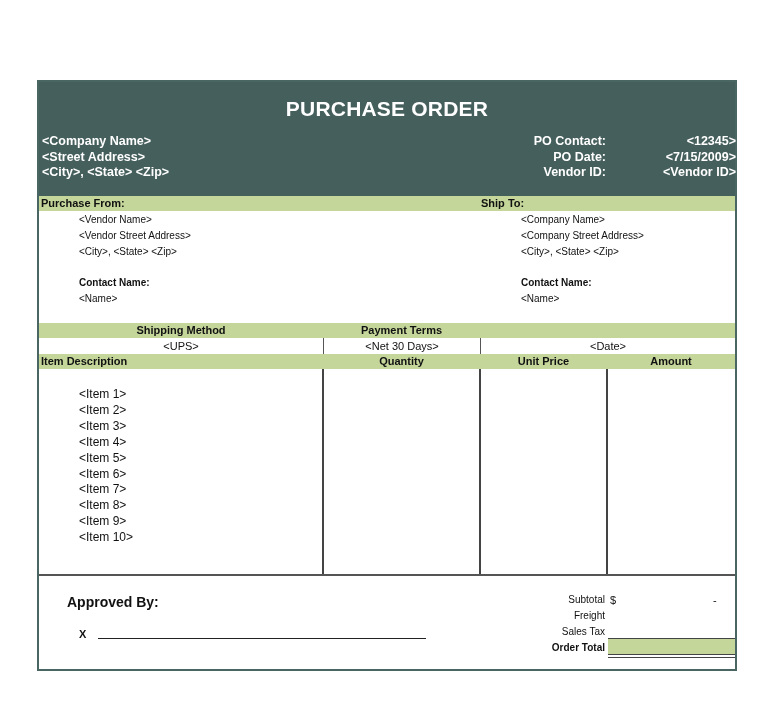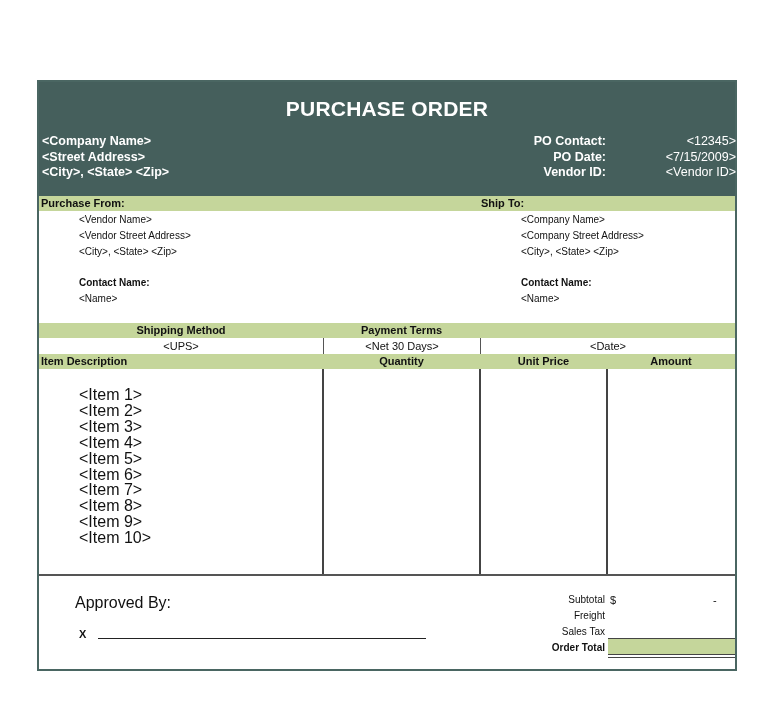--- a/index.html
+++ b/index.html
@@ -13,21 +13,21 @@
     .header {
       position: absolute; left: 0; top: 0; width: 696px; height: 114px;
       background: #455f5c; color: #fff;
     }
     .title {
       position: absolute; left: 0; top: 15px; width: 696px; text-align: center;
       font-size: 21px; font-weight: bold; letter-spacing: 0.2px;
     }
     .co-block { position: absolute; left: 3px; top: 52px; font-size: 12.5px; font-weight: bold; line-height: 15.5px; }
     .po-labels { position: absolute; left: 470px; top: 52px; width: 97px; text-align: right; font-size: 12.5px; font-weight: bold; line-height: 15.5px; }
-    .po-values { position: absolute; left: 580px; top: 52px; width: 117px; text-align: right; font-size: 12.5px; font-weight: normal; line-height: 15.5px; }
+    .po-values { position: absolute; left: 580px; top: 52px; width: 117px; text-align: right; font-size: 12.5px; font-weight: bold; line-height: 15.5px; }
 
     .green { background: #c5d69b; padding-left: 23px; }
     .band { position: absolute; left: 0; width: 696px; height: 15px; font-size: 11px; font-weight: bold; line-height: 15px; }
 
     .addr-band { top: 114px; }
     .addr-band .pf { position: absolute; left: 2px; }
     .addr-band .st { position: absolute; left: 442px; }
 
     .addr { position: absolute; font-size: 10px; line-height: 15.8px; }
     .addr .gap { height: 16px; }
@@ -41,23 +41,23 @@
     .ship-vals div { position: absolute; top: 0; height: 16px; text-align: center; }
     .ship-vals .c1 { left: 0; width: 284px; }
     .ship-vals .c2 { left: 284px; width: 157px; border-left: 1px solid #555; }
     .ship-vals .c3 { left: 441px; width: 255px; border-left: 1px solid #555; }
 
     .items-head { top: 272px; }
     .items-head div { position: absolute; top: 0; }
 
     .items-body { position: absolute; left: 0; top: 287px; width: 696px; height: 207px; border-bottom: 2px solid #555; }
     .vline { position: absolute; top: 0; width: 2px; height: 205px; background: #444; }
-    .item-list { position: absolute; left: 40px; top: 18px; font-size: 16px; line-height: 15.9px; }
+    .item-list { position: absolute; left: 40px; top: 18px; font-size: 12px; line-height: 15.9px; }
 
-    .approved { position: absolute; left: 36px; top: 512px; font-size: 16px; font-weight: normal; }
+    .approved { position: absolute; left: 28px; top: 512px; font-size: 14px; font-weight: bold; }
     .xmark { position: absolute; left: 40px; top: 546px; font-size: 11px; font-weight: bold; }
     .sigline { position: absolute; left: 59px; top: 556px; width: 328px; height: 1px; background: #222; }
 
     .totals-labels { position: absolute; left: 470px; top: 510px; width: 96px; text-align: right; font-size: 10px; line-height: 16px; }
     .totals-labels .bold { font-weight: bold; }
     .dollar { position: absolute; left: 571px; top: 510px; font-size: 11px; line-height: 16px; }
     .dash { position: absolute; left: 674px; top: 510px; font-size: 11px; line-height: 16px; }
     .order-total-box { position: absolute; left: 569px; top: 556px; width: 127px; height: 16px; border-top: 1px solid #444; }
     .double-under { position: absolute; left: 569px; top: 572px; width: 127px; height: 4px; border-top: 1px solid #444; border-bottom: 1px solid #444; }
   </style>

